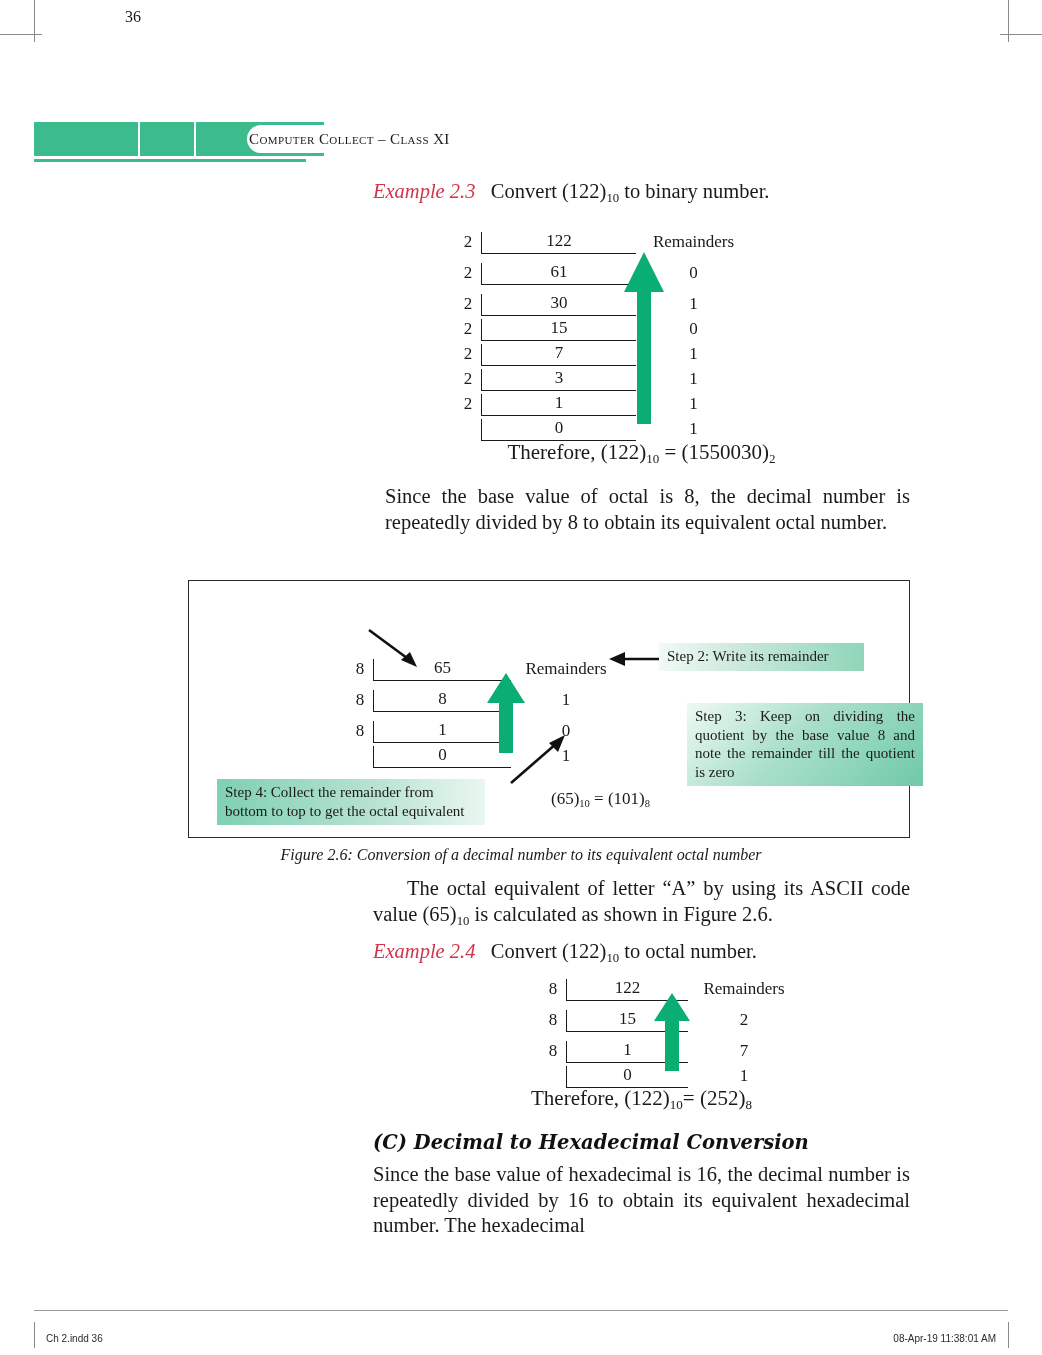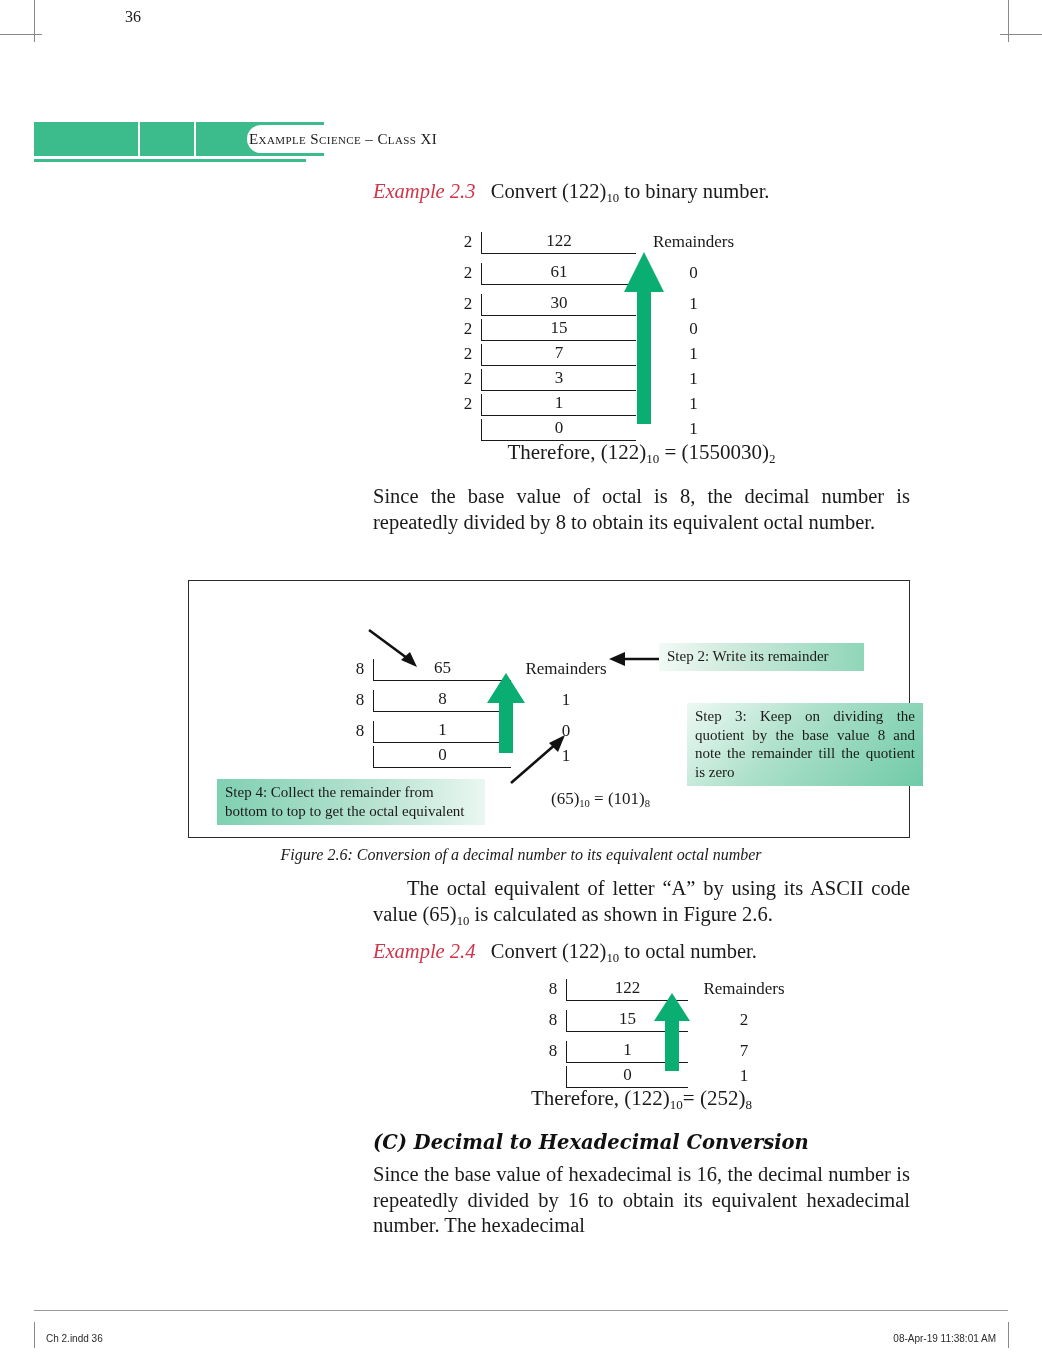--- a/index.html
+++ b/index.html
@@ -208,21 +208,21 @@
 <div class="cropmark cm-h" style="left:1000px; top:34px;"></div>
 
 <div class="header">
   <div class="hdr-block hdr-left"></div>
   <div class="hdr-block hdr-num"></div>
   <div class="hdr-block hdr-right"></div>
   <div class="hdr-pill"></div>
   <div class="hdr-underline"></div>
 </div>
 <div class="hdr-pagenum">36</div>
-<div class="hdr-title">Example Science – Class XI</div>
+<div class="hdr-title">Computer Collect – Class XI</div>
 
 <div class="col example-line" style="top:178px; left:373px;">
   <span class="ex-label">Example 2.3</span>
   <span>
     &nbsp;&nbsp;<span>Convert (122)</span><sub>10</sub><span> to binary number.</span>
   </span>
 </div>
 
 <div class="divtable" style="left:455px; top:232px;">
   <div class="divrow">
@@ -269,21 +269,21 @@
 
 <svg class="up-arrow" style="left:624px; top:252px;" width="40" height="172" viewBox="0 0 40 172">
   <polygon points="20,0 40,40 27,40 27,172 13,172 13,40 0,40" fill="#0AAE72"></polygon>
 </svg>
 
 <div style="position:absolute; left:373px; top:440px; width:537px; text-align:center; font-size:21px;">
   <span>Therefore, (122)</span><sub>10</sub><span> = (1550030)</span><sub>2</sub>
 </div>
 
 <div class="col" style="top:480px;">
-  <p class="body-text" style="margin-top:4px;">Since the base value of octal is 8, the decimal number is repeatedly divided by 8 to obtain its equivalent octal number.</p>
+  <p class="body-text" style="margin-top:4px;margin-left:12px;">Since the base value of octal is 8, the decimal number is repeatedly divided by 8 to obtain its equivalent octal number.</p>
 </div>
 
 <div class="figbox">
 
 
   <svg style="position:absolute; left:178px; top:47px;" width="60" height="45" viewBox="0 0 60 45">
     <line x1="2" y1="2" x2="44" y2="33" stroke="#111" stroke-width="2.6"></line>
     <polygon points="50,39 34,32 43,24" fill="#111"></polygon>
   </svg>
 

